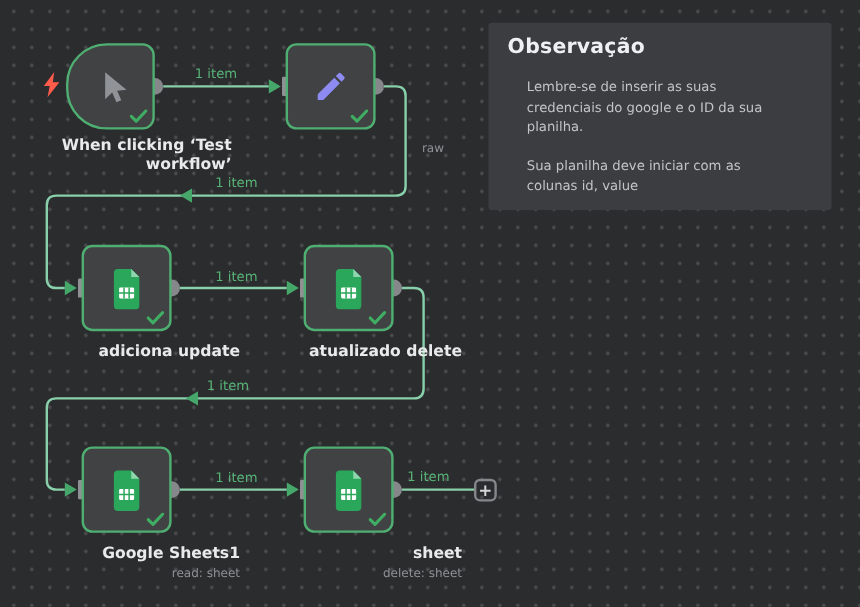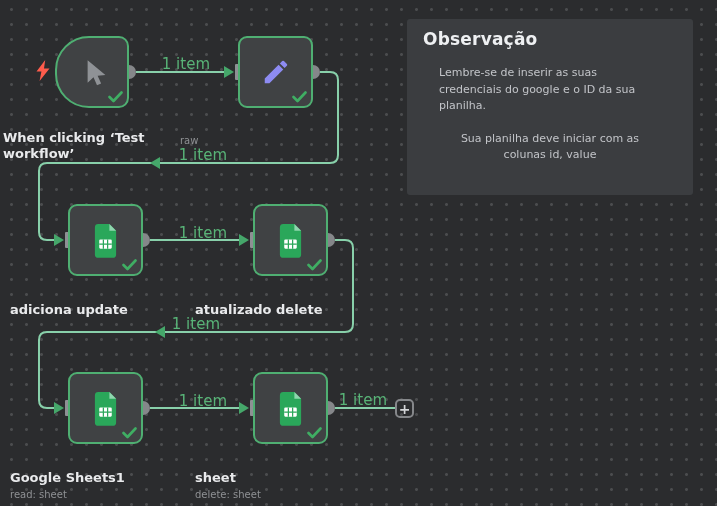--- a/index.html
+++ b/index.html
@@ -22,42 +22,42 @@
     background:#404244;border:2px solid #4faf72;border-radius:9px;
     display:flex;align-items:center;justify-content:center;cursor:pointer;
   }
   .node.trigger{border-radius:34px 10px 10px 34px;}
   .node .nicon{display:flex;align-items:center;justify-content:center;}
   .check{position:absolute;right:4px;bottom:3px;line-height:0;}
   .in-handle{
     position:absolute;z-index:2;width:5px;height:16px;background:#8e9094;border-radius:1px;
   }
   .node-label{
-    position:absolute;z-index:4;width:190px;text-align:left;
-    color:#e9eaec;font-size:13px;font-weight:bold;line-height:1.25;margin-top:16px;
+    position:absolute;z-index:4;width:190px;text-align:right;
+    color:#e9eaec;font-size:13px;font-weight:bold;line-height:1.25;
   }
   .node-label .sub{
     margin-top:3px;color:#8f9194;font-size:10px;font-weight:normal;
   }
   .conn-label{
-    position:absolute;z-index:4;width:60px;text-align:right;
-    color:#58b377;font-size:15px;font-weight:normal;
+    position:absolute;z-index:4;width:60px;text-align:center;
+    color:#58b377;font-size:11px;font-weight:normal;
   }
   .bolt{position:absolute;z-index:3;line-height:0;}
   
   .sticky{
-    position:absolute;left:407px;top:19px;width:286px;height:176px;z-index:2;
+    position:absolute;left:407px;top:19px;width:286px;height:156px;z-index:2;
     box-sizing:border-box;background:#3b3d40;border-radius:3px;
     padding:10px 16px;cursor:pointer;
   }
   .sticky h1{
     margin:0 0 15px 0;font-size:17px;font-weight:bold;color:#eef0f2;letter-spacing:.2px;
   }
   .sticky p{margin:16px;font-size:11px;line-height:1.5;color:#c2c4c8;}
-  .sticky p + p{margin-top:15px;text-align:center;}
+  .sticky p + p{margin-top:15px;}
   
   .plus-btn{
     position:absolute;left:395px;top:399px;width:19px;height:19px;z-index:3;
     box-sizing:border-box;border:2px solid #85878a;border-radius:5px;
     display:flex;align-items:center;justify-content:center;
     color:#d3d5d7;font-size:14px;font-weight:bold;line-height:1;cursor:pointer;
   }
 </style>
 </head>
 <body>

